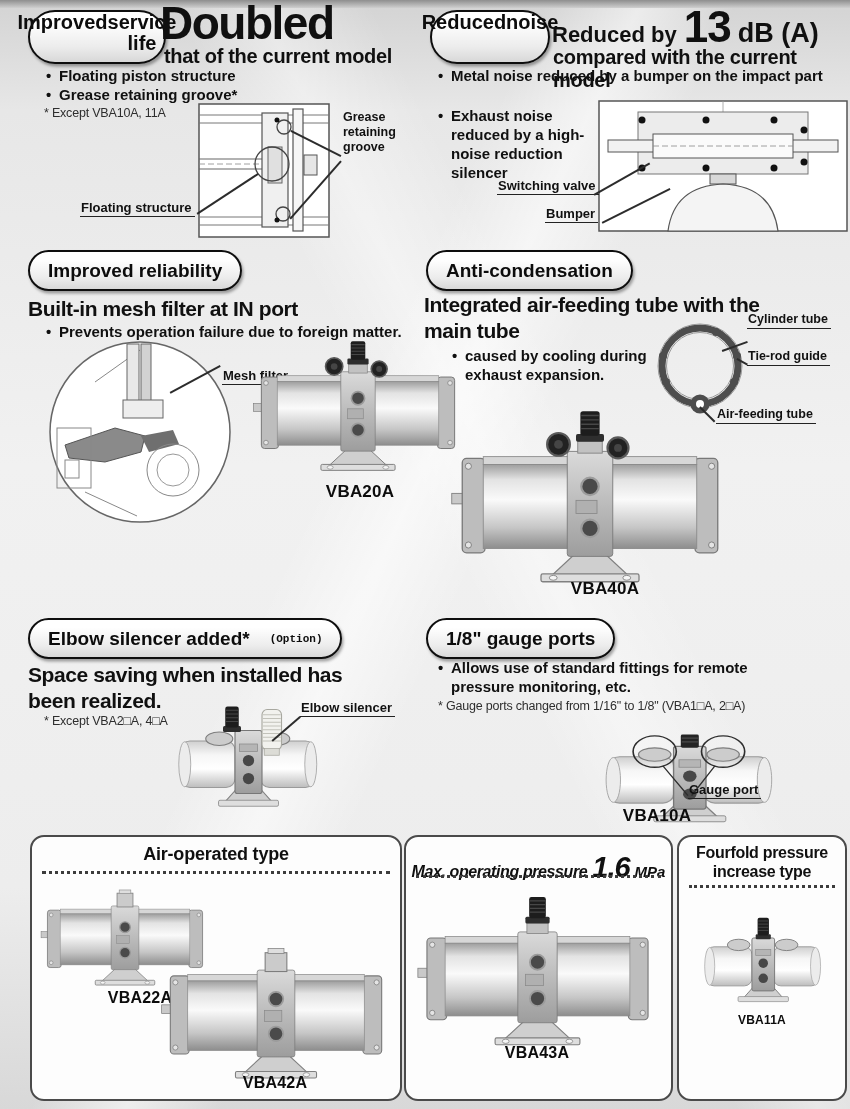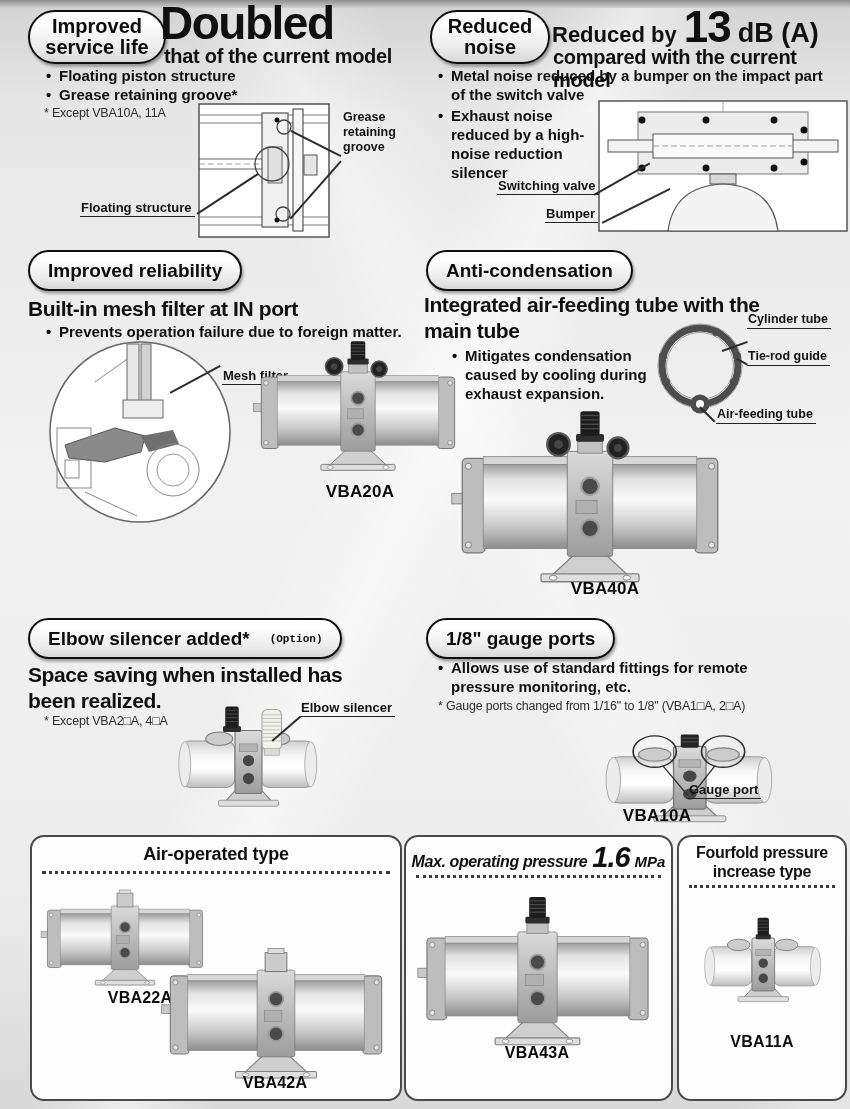--- a/index.html
+++ b/index.html
@@ -13,21 +13,21 @@
   }
   .abs{position:absolute;}
   .top-strip{position:absolute;left:0;top:0;width:100%;height:8px;
     background:linear-gradient(180deg,#8e8e8e,#cfcfcf);}
   .badge{
     position:absolute;border:2.5px solid #0e0e0e;border-radius:28px;
     background:linear-gradient(180deg,#ffffff 20%,#ececec 70%,#d8d8d8 100%);
     box-shadow:1.5px 2.5px 3px rgba(0,0,0,.35);
     font-weight:bold;text-align:center;color:#0c0c0c;
   }
-  .badge.two{display:flex;flex-direction:column;justify-content:center;font-size:20px;line-height:21px;}
+  .badge.two{display:flex;flex-direction:row;justify-content:center;font-size:20px;line-height:21px;}
   .badge.one{display:flex;align-items:center;justify-content:center;font-size:19px;white-space:nowrap;padding:0 18px;}
   .badge .opt{font-size:11px;margin-left:20px;font-family:Liberation Mono, monospace;}
   .title-big{font-weight:bold;letter-spacing:-1.5px;font-size:46px;line-height:46px;}
   .title-sub{font-weight:bold;font-size:20px;letter-spacing:-0.3px;}
   .tr-line{display:flex;align-items:baseline;gap:7px;font-weight:bold;}
   .tr-pre{font-size:22px;}
   .tr-big{font-size:44px;letter-spacing:-1px;}
   .tr-unit{font-size:27px;}
   .heading{font-weight:bold;font-size:21px;line-height:26px;letter-spacing:-0.4px;}
   .bullet{position:absolute;font-weight:bold;font-size:15px;line-height:19px;padding-left:13px;}
@@ -35,21 +35,21 @@
   .note{position:absolute;font-size:12.5px;color:#2e2e2e;letter-spacing:-0.2px;}
   .dlabel{position:absolute;font-weight:bold;font-size:13px;line-height:15px;white-space:nowrap;color:#111;}
   .dlabel.u{border-bottom:1.5px solid #222;padding:0 3px 1px 1px;}
   .dlabel.wrap{white-space:normal;font-size:12.5px;}
   .plabel{position:absolute;font-weight:bold;font-size:17px;text-align:center;letter-spacing:0.2px;color:#0c0c0c;}
   .leader{position:absolute;height:1.5px;background:#2c2c2c;transform-origin:0 50%;}
   .gbox{position:absolute;background:#fdfdfd;border:2px solid #4a4a4a;border-radius:14px;}
   .gbox-title{position:absolute;left:0;right:0;text-align:center;font-weight:bold;font-size:18px;letter-spacing:-0.2px;}
   .gbox-title2{position:absolute;left:0;right:0;display:flex;justify-content:center;align-items:baseline;gap:5px;font-weight:bold;white-space:nowrap;font-style:italic;}
   .gbox-title2 .t{font-size:16px;letter-spacing:-0.4px;}
-  .gbox-title2 .v{font-size:29px;letter-spacing:-1px;}
+  .gbox-title2 .v{font-size:29px;letter-spacing:-1px;margin-top:10px;}
   .gbox-title2 .u2{font-size:15px;}
   .gbox-title3{position:absolute;left:0;right:0;text-align:center;font-weight:bold;font-size:16px;line-height:19px;letter-spacing:-0.3px;}
   .dotline{position:absolute;left:10px;right:10px;border-top:3px dotted #3c3c3c;}
   svg{display:block;}
 </style>
 </head>
 <body>
 
 <div class="page">
   <div class="top-strip"></div>
@@ -177,21 +177,20 @@
     <span>noise</span>
   </div>
   <div class="abs tr-line" style="left:552px;top:2px;">
     <span class="tr-pre">Reduced by</span>
     <span class="tr-big">13</span>
     <span class="tr-unit">dB (A)</span>
   </div>
   <div class="abs title-sub" style="left:553px;top:46px;">compared with the current model</div>
   <div class="bullet" style="left:438px;top:66px;width:398px;">
     <div>Metal noise reduced by a bumper on the impact part</div>
-    <div>of the switch valve</div>
   </div>
   <div class="bullet" style="left:438px;top:106px;width:170px;">
     <div>Exhaust noise</div>
     <div>reduced by a high-</div>
     <div>noise reduction</div>
     <div>silencer</div>
   </div>
   <svg class="abs" style="left:598px;top:100px;" width="250" height="132" viewBox="0 0 250 132">
     <rect x="1" y="1" width="248" height="130" fill="#ffffff" stroke="#555555" stroke-width="1.5"></rect>
     <path d="M125 1 v130" stroke="#999999" stroke-width="0.8"></path>
@@ -240,21 +239,20 @@
       <use href="#gauges-top"></use>
   </svg>
   <div class="plabel" style="left:285px;top:482px;width:150px;">VBA20A</div>
 
   <div class="badge one" style="left:426px;top:250px;height:37px;">Anti-condensation</div>
   <div class="abs heading" style="left:424px;top:292px;">
     <div>Integrated air-feeding tube with the</div>
     <div>main tube</div>
   </div>
   <div class="bullet" style="left:452px;top:346px;width:212px;">
-    <div>Mitigates condensation</div>
     <div>caused by cooling during</div>
     <div>exhaust expansion.</div>
   </div>
   <svg class="abs" style="left:655px;top:322px;" width="95" height="95" viewBox="0 0 95 95">
     <circle cx="45" cy="44" r="38" fill="none" stroke="#4d4d4d" stroke-width="7"></circle>
     <circle cx="45" cy="44" r="42" fill="none" stroke="#9a9a9a" stroke-width="1"></circle>
     <circle cx="45" cy="44" r="33.5" fill="none" stroke="#9a9a9a" stroke-width="1"></circle>
     <circle cx="61" cy="10" r="4" fill="#4d4d4d"></circle>
     <circle cx="82" cy="34" r="4" fill="#4d4d4d"></circle>
     <circle cx="79" cy="60" r="4" fill="#4d4d4d"></circle>
@@ -343,15 +341,15 @@
   <div class="gbox" style="left:677px;top:835px;width:166px;height:262px;">
     <div class="gbox-title3" style="top:6px;">
       <div>Fourfold pressure</div>
       <div>increase type</div>
     </div>
     <div class="dotline" style="top:48px;"></div>
     <svg class="abs" style="left:20px;top:72px;" width="126" height="95" viewBox="0 0 200 150" preserveAspectRatio="xMidYMin meet">
       <use href="#mini-body"></use>
         <use href="#mini-knob"></use>
     </svg>
-    <div class="plabel" style="left:28px;top:196px;width:110px;font-size:16px;">VBA11A</div>
+    <div class="plabel" style="left:28px;top:176px;width:110px;font-size:12px;">VBA11A</div>
   </div>
 </div>
 
 </body></html>

